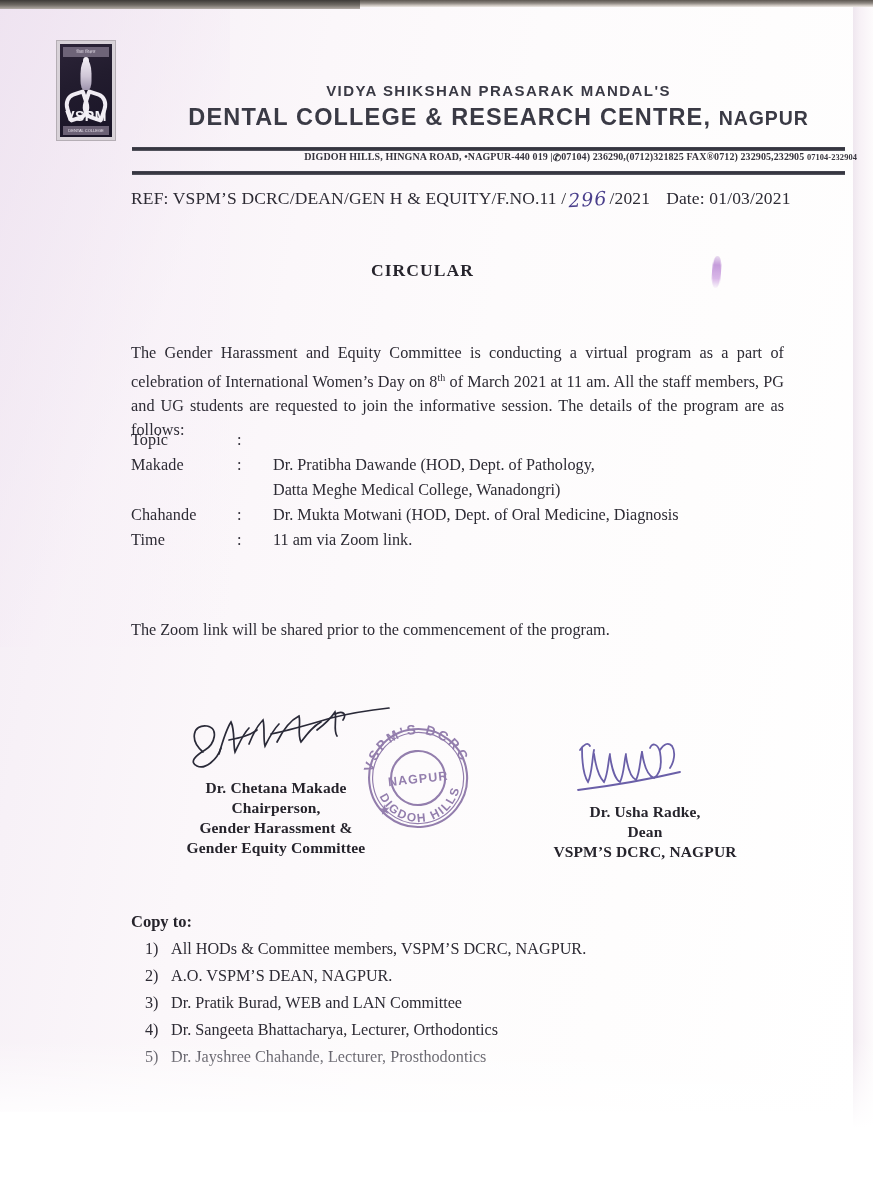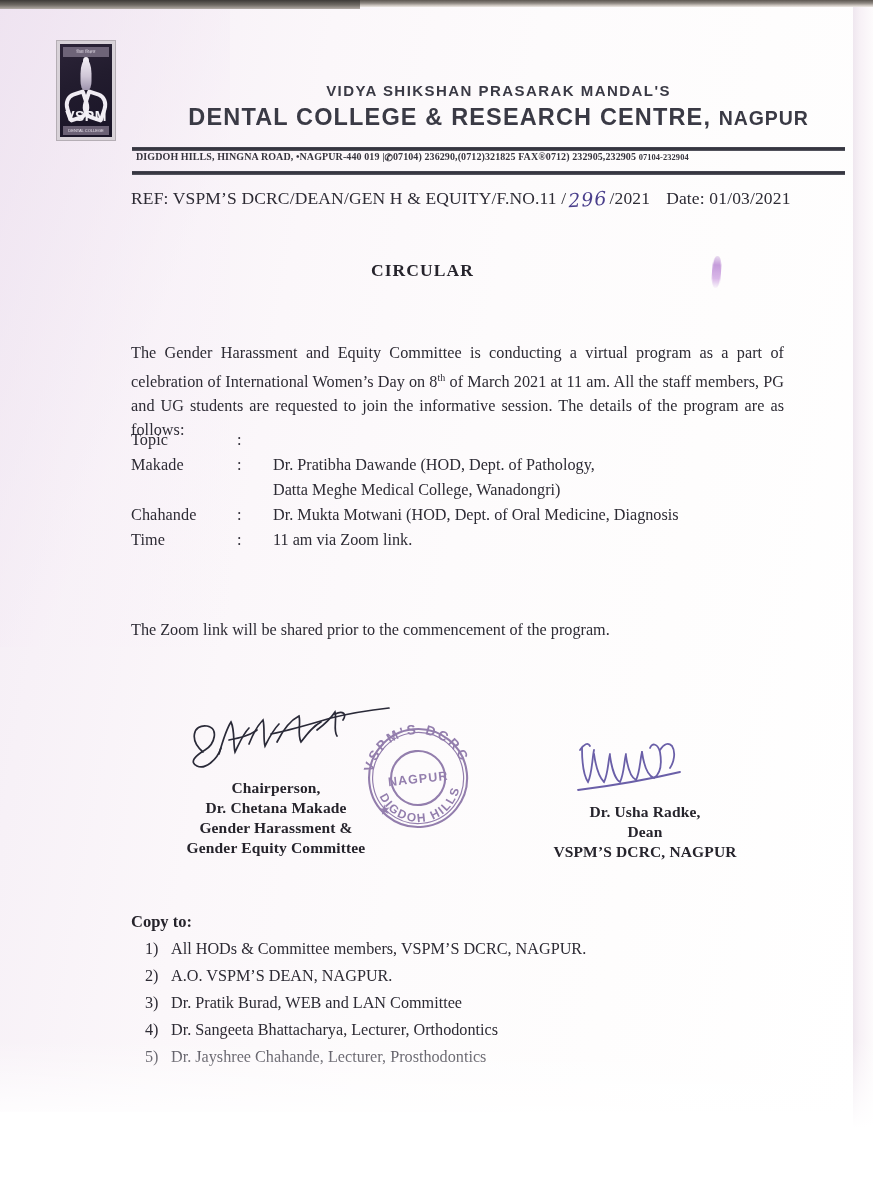--- a/index.html
+++ b/index.html
@@ -202,23 +202,23 @@
     left: 132px;
     width: 713px;
     height: 4px;
     background: linear-gradient(180deg,#4a4a55 0%, #2e2e38 50%, #5e5e68 100%);
   }
   .rule-1 { top: 147px; }
   .rule-2 { top: 171px; }
 
   .addr-line {
     position: absolute;
-    left: 136px; top: 151px;
+    left: 144px; top: 151px;
     width: 713px;
-    text-align: left;
+    text-align: right;
     font-family: "Liberation Serif", serif;
     font-weight: bold;
     font-size: 10px;
     color: #36343d;
     letter-spacing: .1px;
     white-space: nowrap;
   }
   .addr-line .small { font-size: 8.4px; }
   .phone-glyph {
     display: inline-block;
@@ -456,22 +456,22 @@
             <path d="M98 40 C108 38,118 36,126 30"></path>
             <path d="M118 44 C122 34,126 26,132 20 C134 28,132 38,134 46 C138 38,142 30,148 24"></path>
             <path d="M146 42 C152 30,160 20,168 16 C170 24,166 34,170 42 C176 34,182 26,190 22"></path>
             <path d="M186 30 C194 24,200 18,204 12 C206 20,202 30,206 36"></path>
             <path d="M140 34 C160 30,180 24,200 18 C220 13,240 10,258 8"></path>
             <path d="M204 14 C212 10,216 14,212 20"></path>
           </g>
         </svg>
       </div>
       <div class="sig-names">
+        <div>Dr. Chetana Makade</div>
         <div>Chairperson,</div>
-        <div>Dr. Chetana Makade</div>
         <div>Gender Harassment &amp;</div>
         <div>Gender Equity Committee</div>
       </div>
     </div>
 
     <div class="sig-right">
       <div class="sig-scribble">
         <svg width="290" height="78" viewBox="0 0 290 78">
           <g fill="none" stroke="#6a5fa8" stroke-width="1.8" stroke-linecap="round">
             <path d="M82 24 C82 40,84 52,88 58 C92 50,92 36,94 26"></path>

